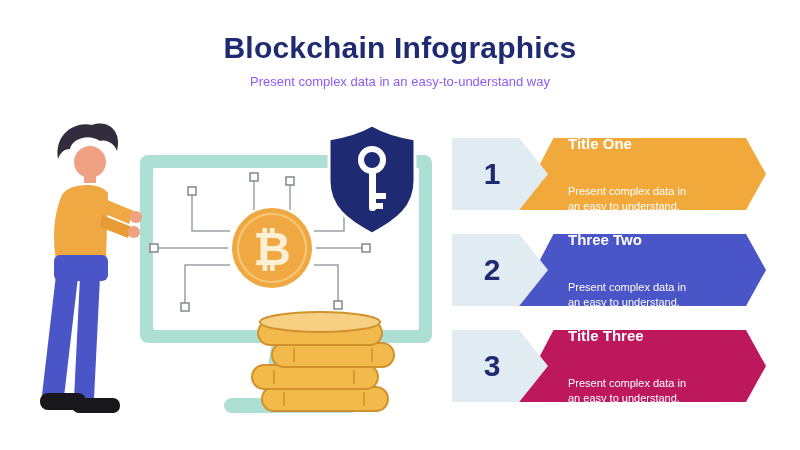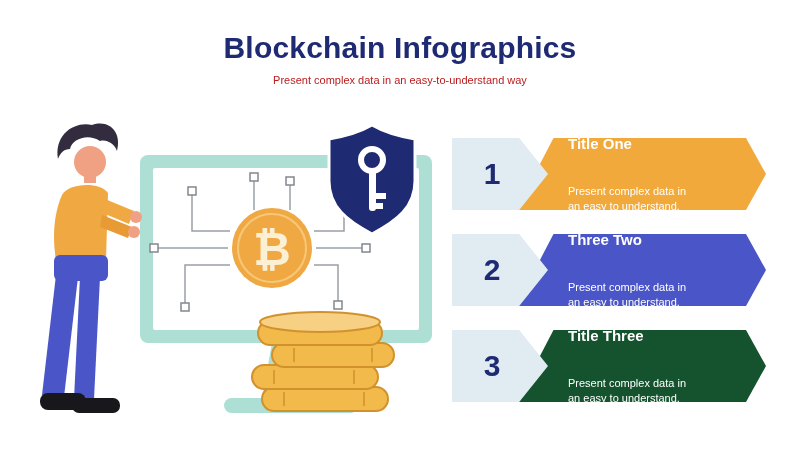--- a/index.html
+++ b/index.html
@@ -2,21 +2,21 @@
 <html><head>
 <meta charset="utf-8">
 <style>
   html,body{margin:0;padding:0;background:#fff;}
   .slide{position:relative;width:800px;height:450px;background:#ffffff;overflow:hidden;
          font-family:"Liberation Sans",sans-serif;}
 
   
   .hdr{position:absolute;top:31px;left:0;width:100%;text-align:center;}
   .hdr h1{margin:0;font-size:30px;font-weight:800;color:#1E2A72;letter-spacing:.2px;}
-  .hdr p{margin:9px 8px 0;font-size:11px;color:#b91c1c;}
+  .hdr p{margin:9px 8px 0;font-size:13px;color:#8b5cf6;}
 
   
   .illus{position:absolute;left:0;top:115px;width:445px;height:315px;}
   .illus svg{display:block;}
 
   
   .items{position:absolute;left:452px;top:138px;width:320px;}
   .row{position:relative;height:72px;margin-bottom:24px;}
   .num{position:absolute;left:0;top:0;width:96px;height:72px;background:#E1EBF2;z-index:2;
        clip-path:polygon(0 0,70% 0,100% 50%,70% 100%,0 100%);
@@ -140,20 +140,20 @@
       <div class="banner" style="background: rgb(74, 85, 199);">
         <div class="t">Three Two</div>
         <div class="d">Present complex data in an easy to understand.</div>
       </div>
     </div>
 
     <div class="row">
       <div class="num">
         <span>3</span>
       </div>
-      <div class="banner" style="background: #14532d;">
+      <div class="banner" style="background: #be185d;">
         <div class="t">Title Three</div>
         <div class="d">Present complex data in an easy to understand.</div>
       </div>
     </div>
 
   </div>
 </div>
 
 </body></html>

